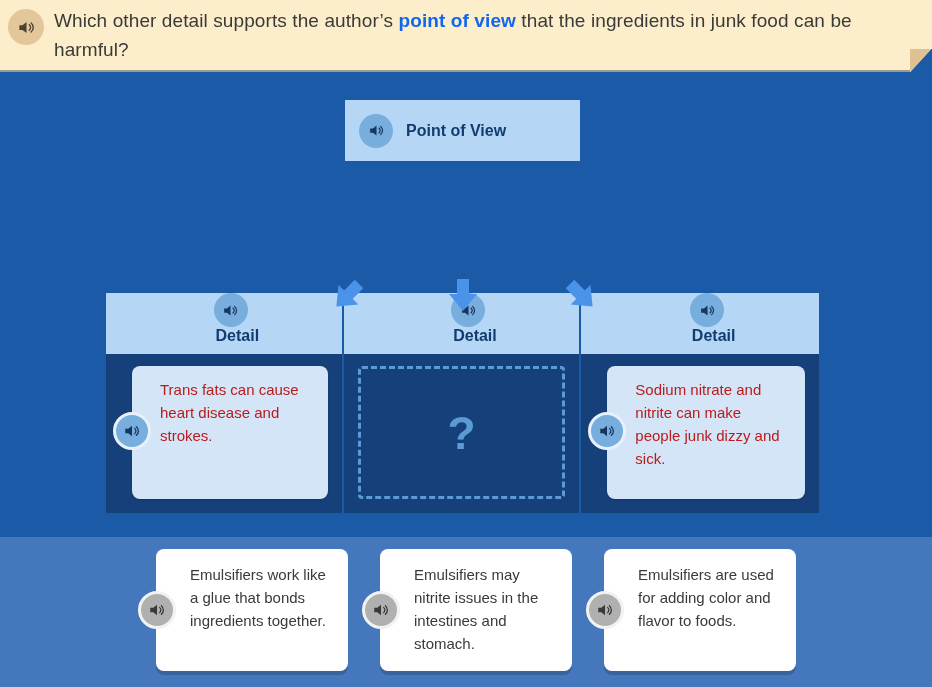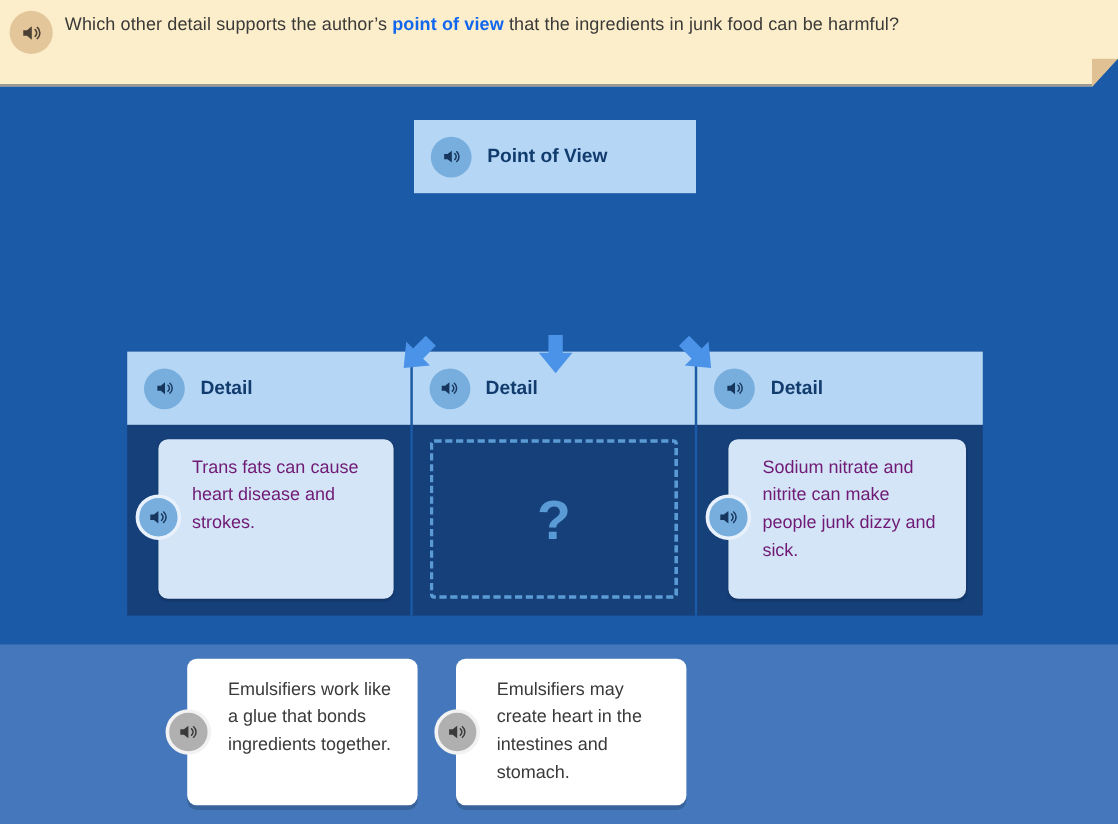--- a/index.html
+++ b/index.html
@@ -27,21 +27,21 @@
   }
   .q-speaker {
     width: 36px; height: 36px;
     border-radius: 50%;
     background: #e3c699;
     margin: 3px 10px 0 8px;
     flex: 0 0 auto;
     display: flex; align-items: center; justify-content: center;
   }
   .q-text {
-    font-size: 15px;
+    font-size: 19px;
     line-height: 29px;
     color: #3a3a38;
     padding-right: 48px;
     letter-spacing: .1px;
   }
   .q-link { color: #1166ee; font-weight: bold; }
 
   
   .corner-fold {
     position: absolute;
@@ -127,40 +127,41 @@
     position: relative;
     border-right: 2px solid #1b5aa6;
   }
   .detail-col:last-child { border-right: none; }
   .detail-head {
     height: 61px;
     background: #b5d7f5;
     display: flex;
     align-items: center;
     padding-left: 14px;
+    flex-direction: column;
   }
   .detail-title {
     font-size: 16px;
     font-weight: bold;
     color: #123c6e;
     margin-left: 13px;
   }
   .detail-body {
     position: relative;
     height: 159px;
     padding: 12px 14px 14px 26px;
   }
   .detail-card {
     background: #d3e5f7;
     border-radius: 8px;
     height: 100%;
     padding: 12px 22px 12px 28px;
     font-size: 15px;
     line-height: 23px;
-    color: #701a75;
+    color: #b91c1c;
     box-shadow: 0 1px 2px rgba(0,0,0,.18);
   }
   .dropzone {
     border: 3px dashed #5b9bd5;
     border-radius: 4px;
     height: 100%;
     margin-left: -12px;
     display: flex;
     align-items: center;
     justify-content: center;
@@ -355,18 +356,28 @@
     </div>
 
     <div class="choice">
       <div class="spk-float-gray">
         <svg width="18" height="18" viewBox="0 0 24 24" fill="#3a3a3a">
           <path d="M3 9v6h4l5 4V5L7 9H3z"></path>
           <path d="M15.5 8.5a4.5 4.5 0 0 1 0 7" stroke="#3a3a3a" stroke-width="1.7" fill="none" stroke-linecap="round"></path>
           <path d="M17.8 6.2a7.6 7.6 0 0 1 0 11.6" stroke="#3a3a3a" stroke-width="1.7" fill="none" stroke-linecap="round"></path>
         </svg>
       </div>
-      <div class="choice-card">Emulsifiers may create heart in the intestines and stomach.</div>
-    </div>
-
+      <div class="choice-card">Emulsifiers may nitrite issues in the intestines and stomach.</div>
+    </div>
+
+    <div class="choice">
+      <div class="spk-float-gray">
+        <svg width="18" height="18" viewBox="0 0 24 24" fill="#3a3a3a">
+          <path d="M3 9v6h4l5 4V5L7 9H3z"></path>
+          <path d="M15.5 8.5a4.5 4.5 0 0 1 0 7" stroke="#3a3a3a" stroke-width="1.7" fill="none" stroke-linecap="round"></path>
+          <path d="M17.8 6.2a7.6 7.6 0 0 1 0 11.6" stroke="#3a3a3a" stroke-width="1.7" fill="none" stroke-linecap="round"></path>
+        </svg>
+      </div>
+      <div class="choice-card">Emulsifiers are used for adding color and flavor to foods.</div>
+    </div>
 
   </div>
 </div>
 
 </body></html>

